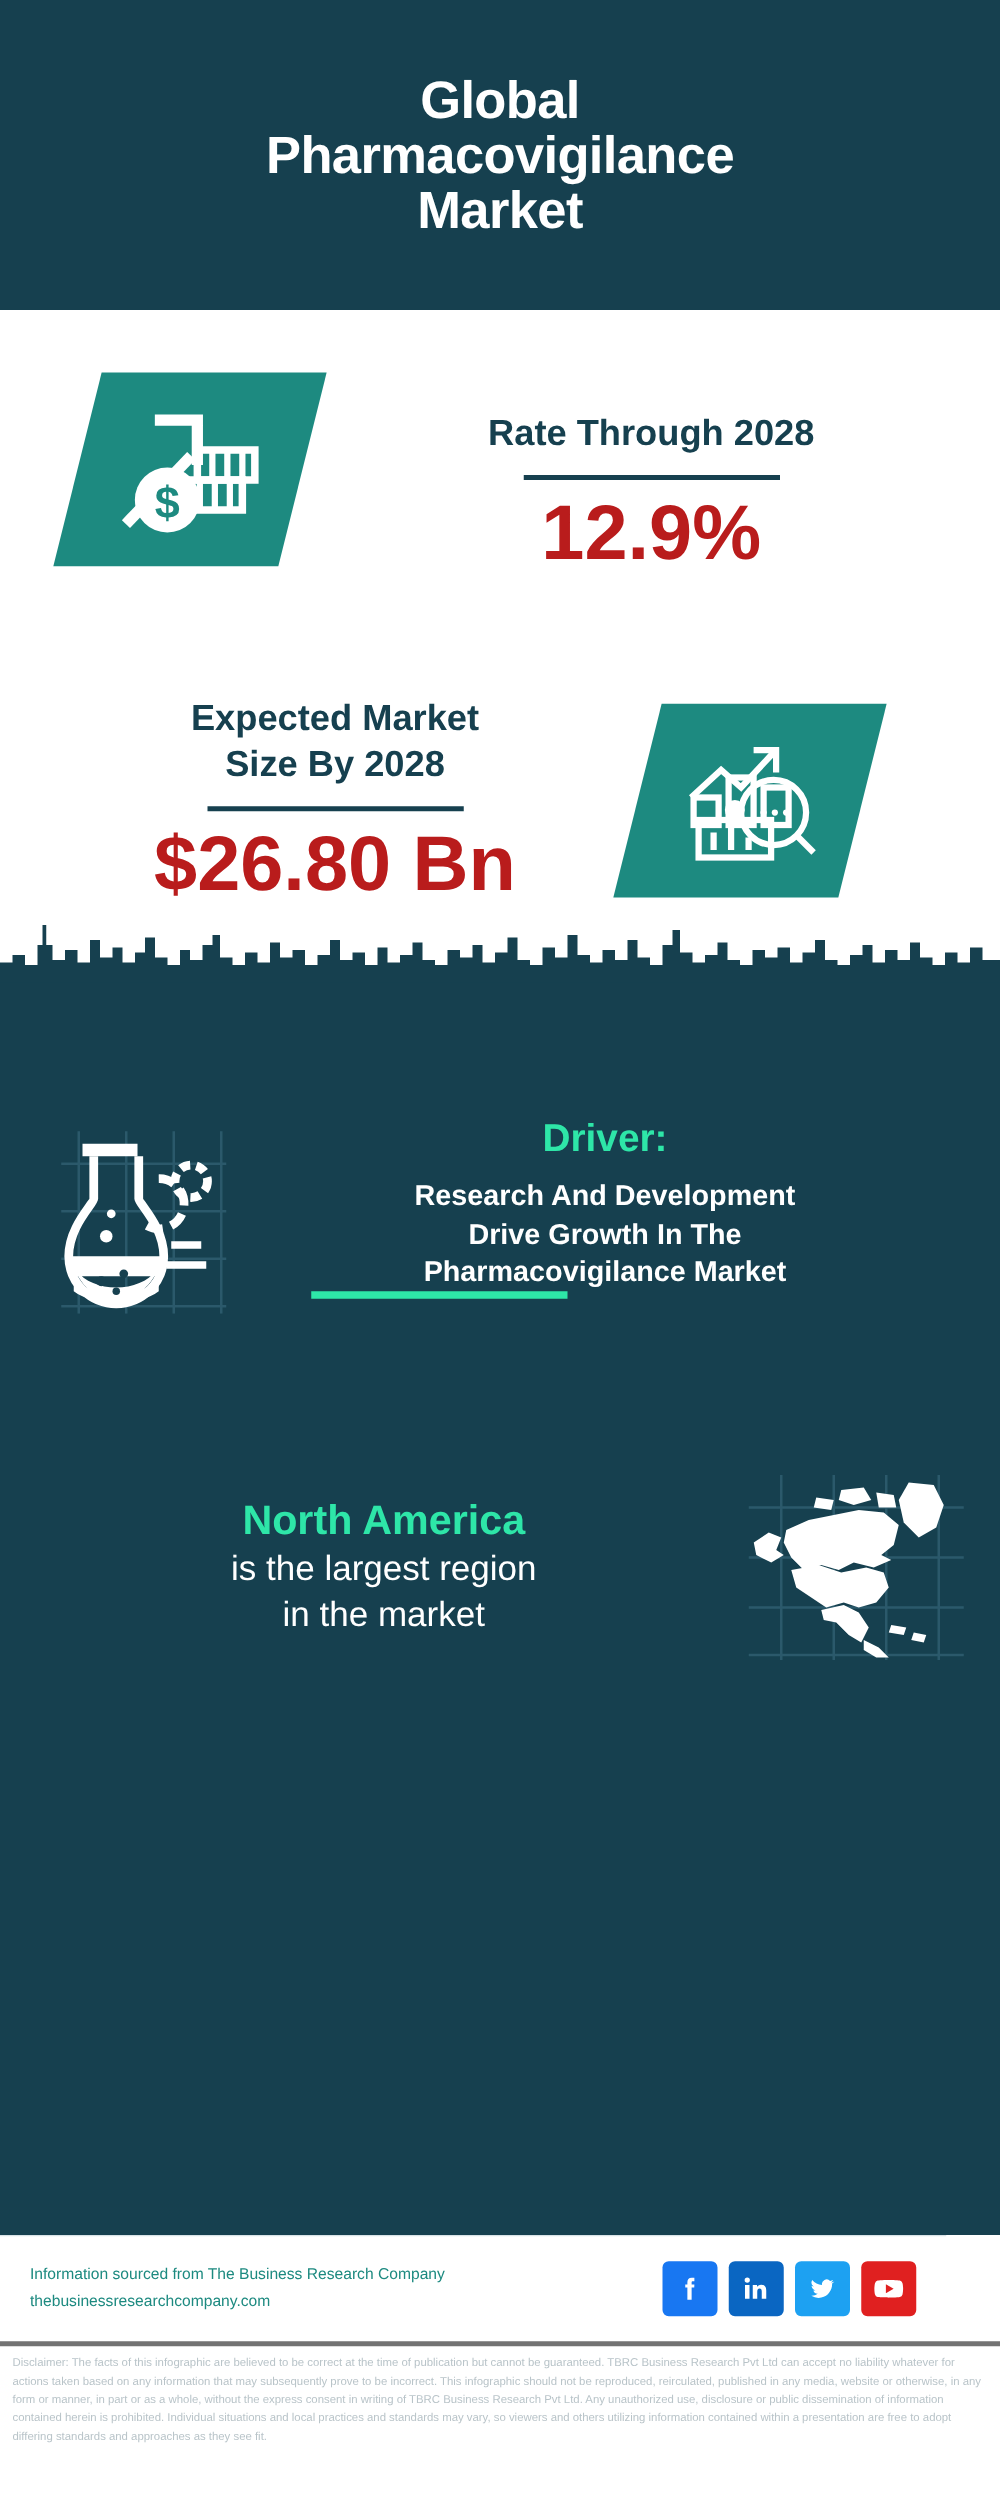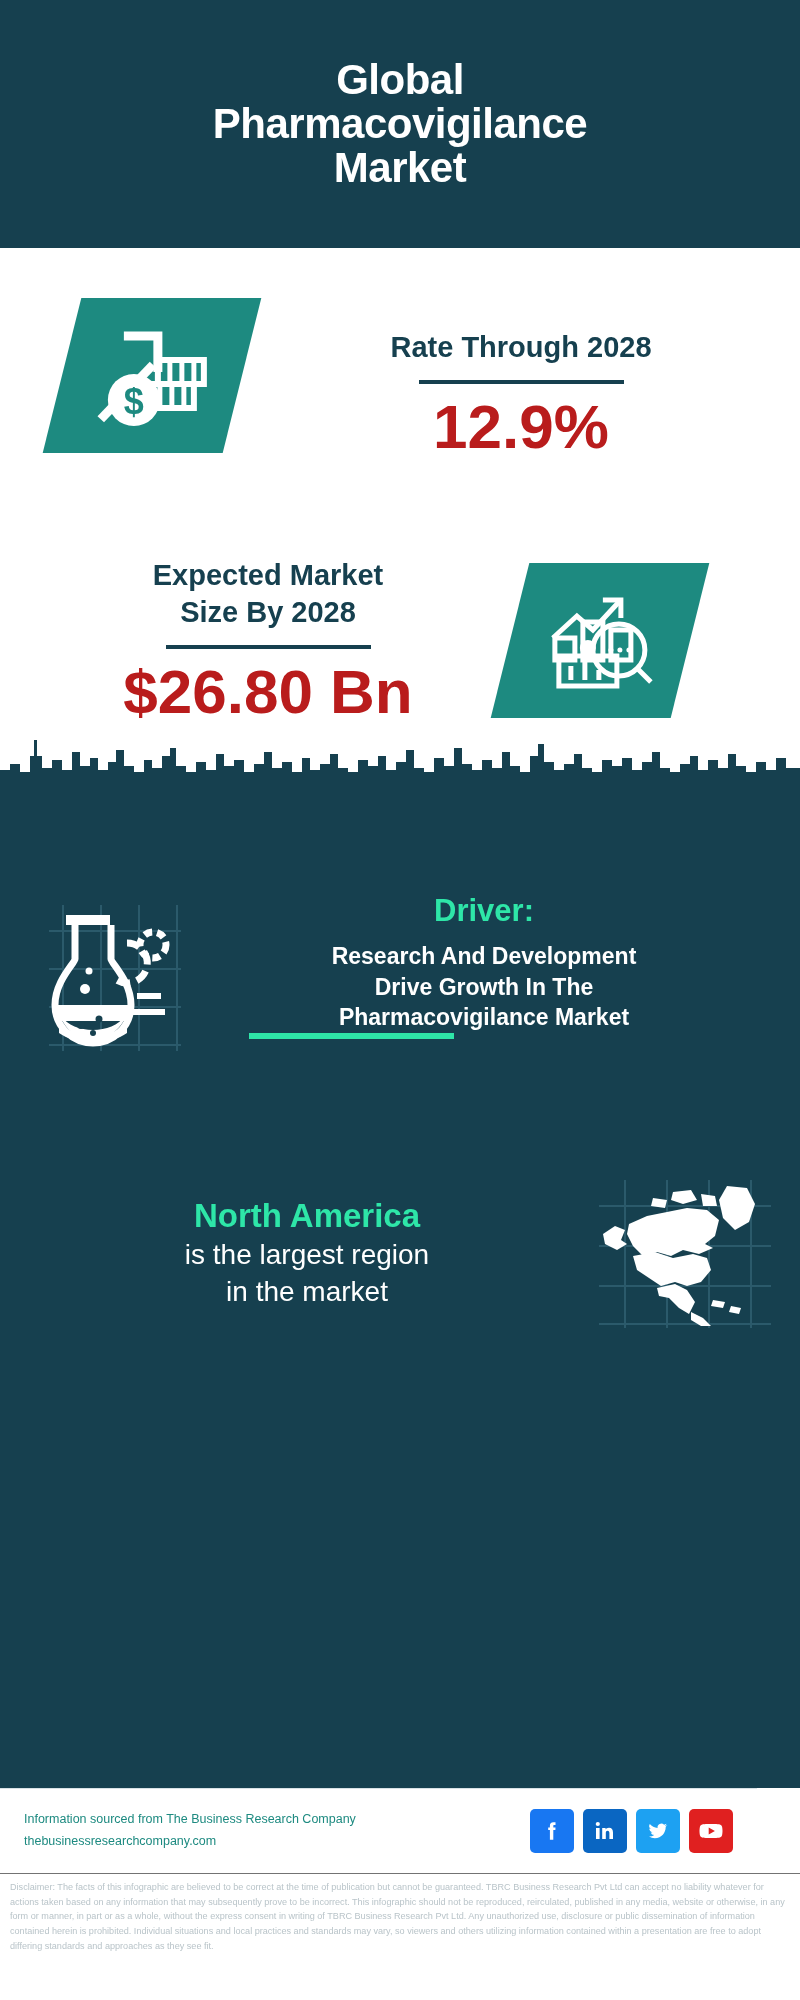--- a/index.html
+++ b/index.html
@@ -126,21 +126,21 @@
     color:#fff; font-weight:bold;
   }
   .fb{ background:#1877f2; }
   .li{ background:#0a66c2; }
   .tw{ background:#1da1f2; }
   .yt{ background:#e02020; }
 
   .disclaimer{
     width:800px; height:110px; background:#ffffff;
     padding:6px 10px 0 10px;
-    border-top:1px solid #737373;
+    border-top:4px solid #737373;
   }
   .disclaimer p{
     color:#b9c4c9; font-size:9.1px; line-height:1.62; text-align:left;
     font-family:"Liberation Sans", sans-serif;
   }
 </style>
 </head>
 <body>
 
 <div class="header">

